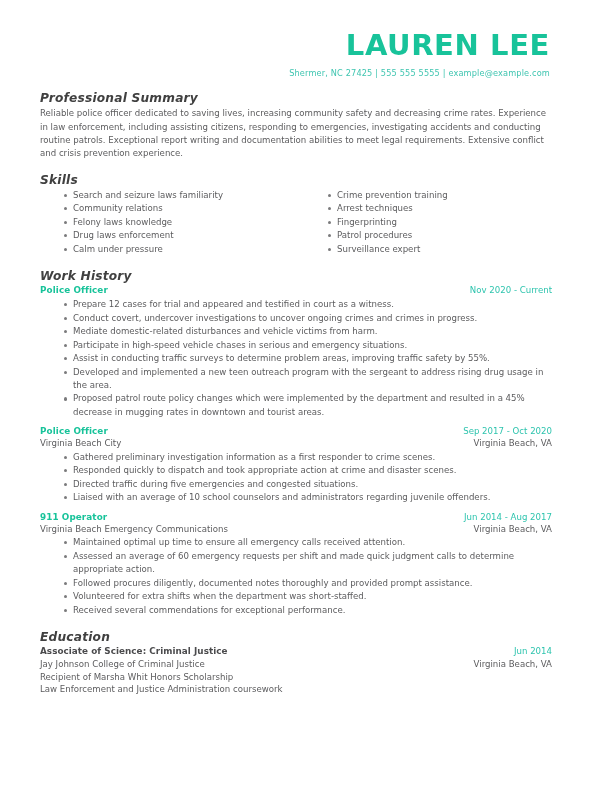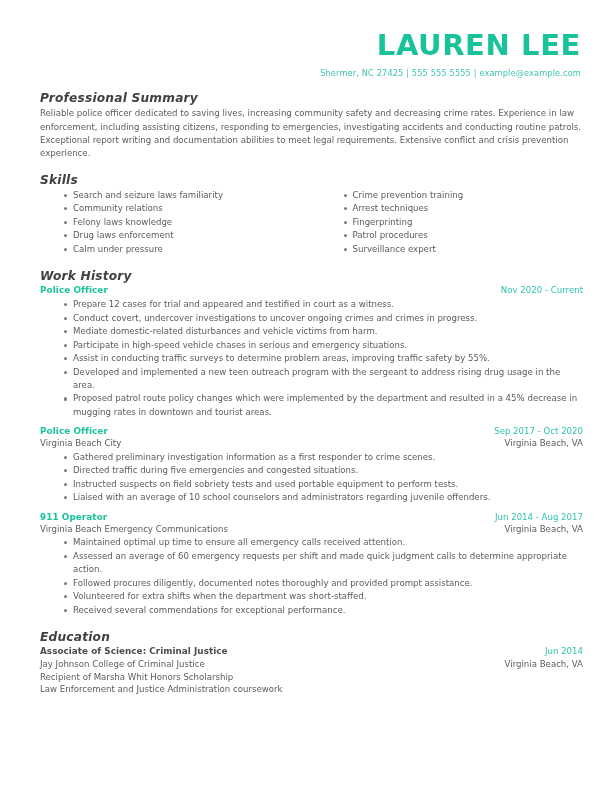--- a/index.html
+++ b/index.html
@@ -13,21 +13,21 @@
     font-family: "DejaVu Sans", "Liberation Sans", sans-serif;
     color: #58585a;
     overflow: hidden;
   }
 
   .page {
     position: relative;
     width: 612px;
     height: 632px;
     box-sizing: border-box;
-    padding: 30px 29px 0 40px;
+    padding: 30px 60px 0 40px;
     background: #ffffff;
   }
 
   
   .header {
     text-align: right;
     padding-right: 2px;
   }
   .full-name {
     font-size: 29px;
@@ -221,22 +221,22 @@
       <div class="row">
         <span class="job-title">Police Officer</span>
         <span class="job-dates">Sep 2017 - Oct 2020</span>
       </div>
       <div class="row">
         <span class="job-company">Virginia Beach City</span>
         <span class="job-location">Virginia Beach, VA</span>
       </div>
       <ul class="bullets">
         <li>Gathered preliminary investigation information as a first responder to crime scenes.</li>
+        <li>Responded quickly to dispatch and took appropriate action at crime and disaster scenes.</li>
         <li>Directed traffic during five emergencies and congested situations.</li>
-        <li>Instructed suspects on field sobriety tests and used portable equipment to perform tests.</li>
         <li>Liaised with an average of 10 school counselors and administrators regarding juvenile offenders.</li>
       </ul>
     </div>
 
     <div class="job">
       <div class="row">
         <span class="job-title">911 Operator</span>
         <span class="job-dates">Jun 2014 - Aug 2017</span>
       </div>
       <div class="row">

